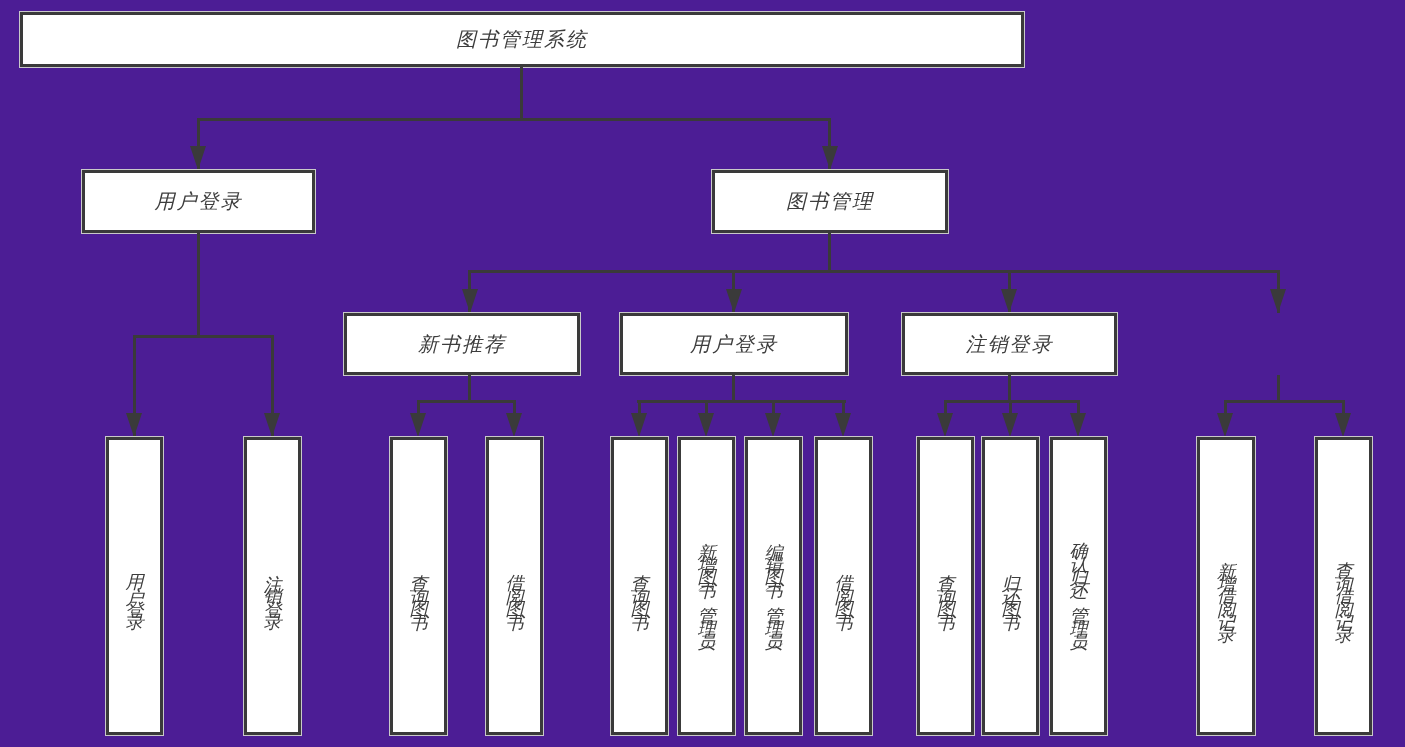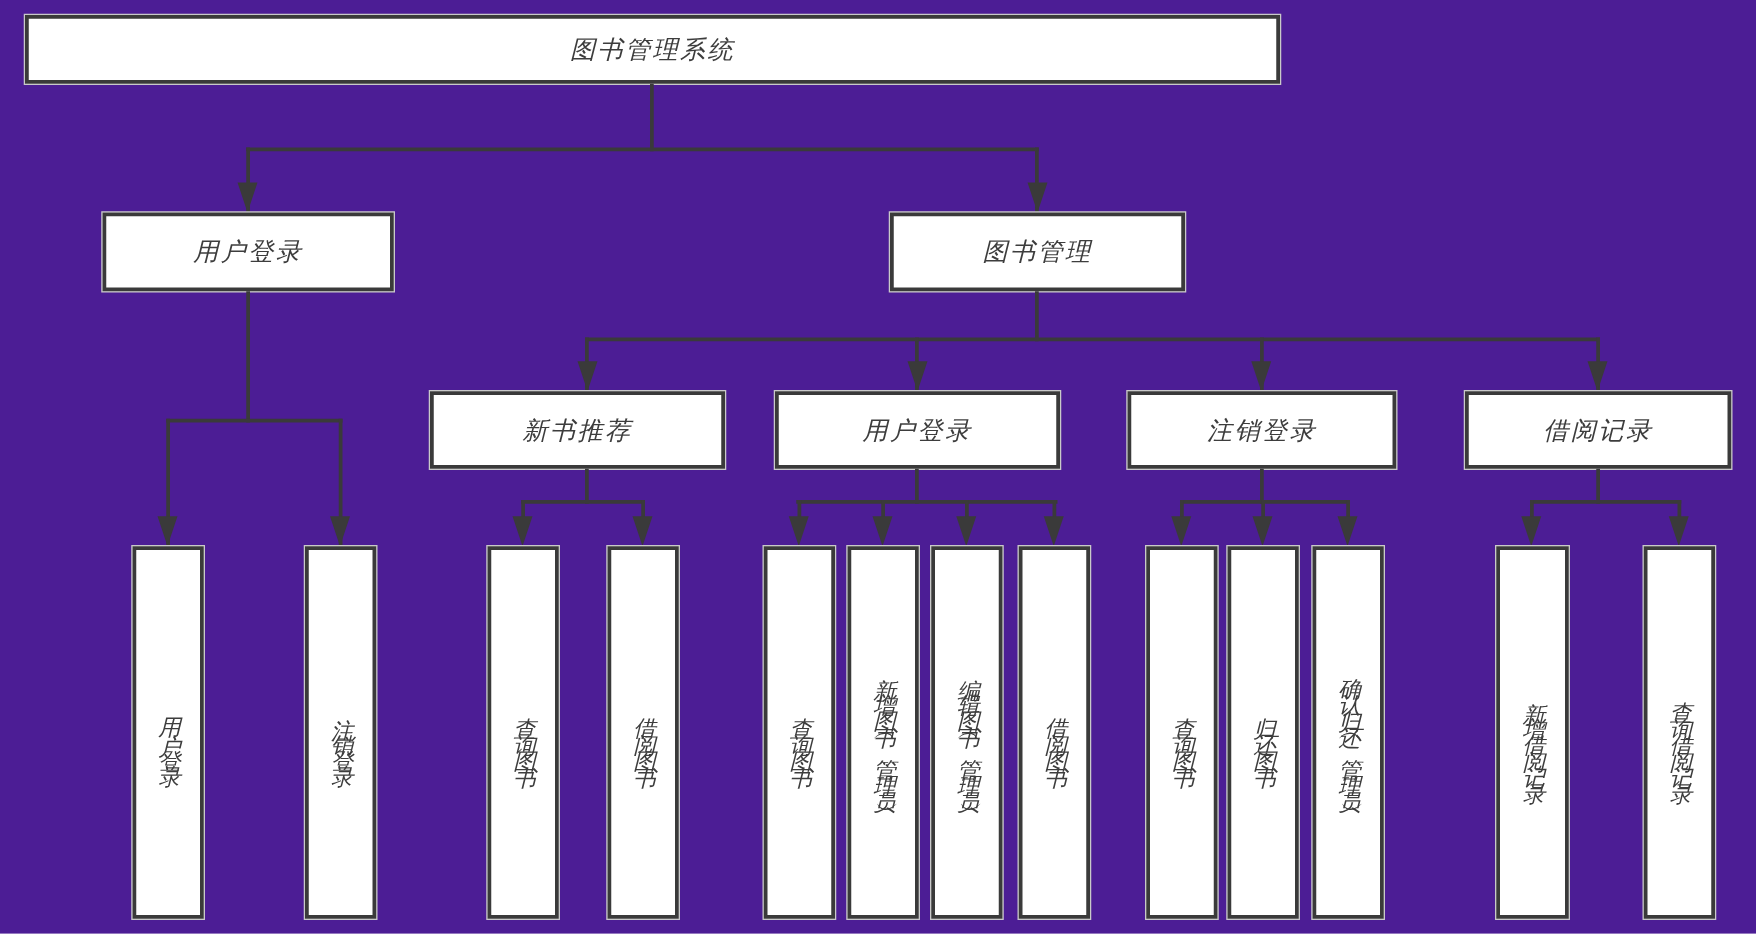--- a/index.html
+++ b/index.html
@@ -93,23 +93,20 @@
 
   <div class="node" style="left:344px;top:313px;width:236px;height:62px">
     <span>新书推荐</span>
   </div>
   <div class="node" style="left:620px;top:313px;width:228px;height:62px">
     <span>用户登录</span>
   </div>
   <div class="node" style="left:902px;top:313px;width:215px;height:62px">
     <span>注销登录</span>
   </div>
-  <div class="node" style="left:1172px;top:313px;width:213px;height:62px">
-    <span>借阅记录</span>
-  </div>
 
   <div class="vline" style="left:468px;top:375px;height:28px"></div>
   <div class="hline" style="left:417px;top:400px;width:99px"></div>
   <div class="vline" style="left:417px;top:400px;height:20px"></div>
   <div class="vline" style="left:513px;top:400px;height:20px"></div>
   <div class="arrow" style="left:410px;top:413px"></div>
   <div class="arrow" style="left:506px;top:413px"></div>
 
   <div class="vline" style="left:732px;top:375px;height:28px"></div>
   <div class="hline" style="left:637px;top:400px;width:209px"></div>

